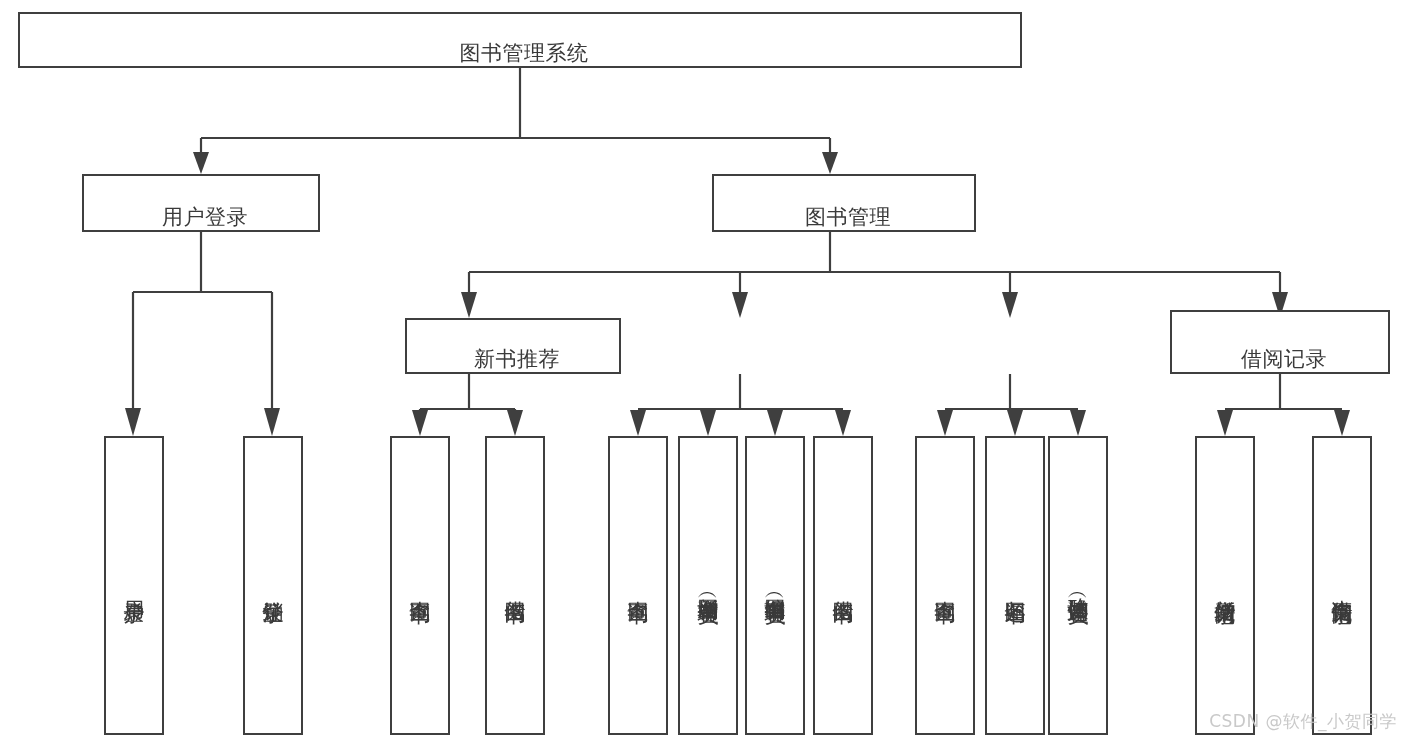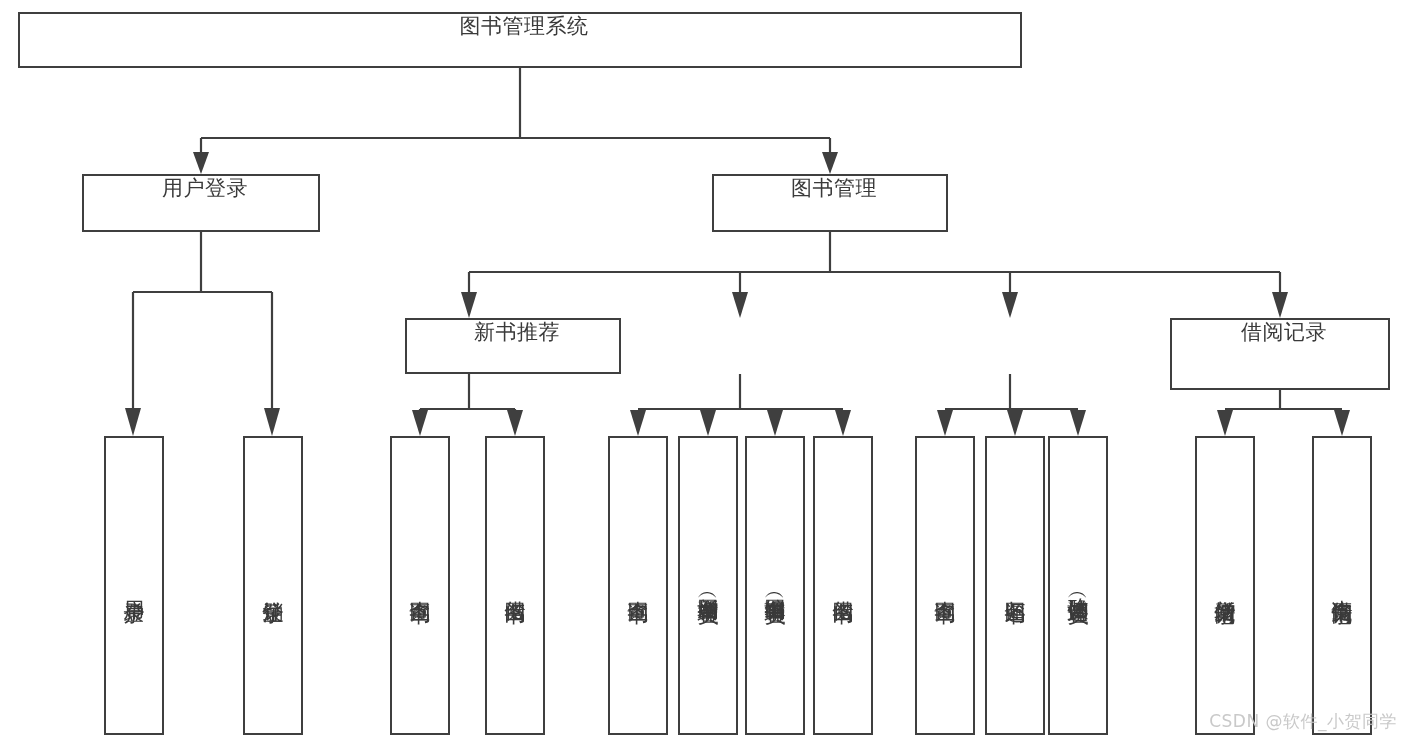--- a/index.html
+++ b/index.html
@@ -21,21 +21,21 @@
     top: 0;
     width: 1405px;
     height: 747px;
   }
   .node {
     position: absolute;
     box-sizing: border-box;
     border: 2px solid #3f3f3f;
     background: #ffffff;
     display: flex;
-    align-items: flex-start;
+    align-items: flex-end;
     justify-content: center;
     color: #3a3a3a;
     z-index: 2;
     padding-left: 8px;
   }
   .node-label {
     display: block;
     text-align: center;
     line-height: 1.18;
     white-space: nowrap;
@@ -148,31 +148,31 @@
   </svg>
 
   <div class="node horiz" style="left:18px; top:12px; width:1004px; height:56px;">
     <span class="node-label">图书管理系统</span>
   </div>
 
   <div class="node horiz" style="left:82px; top:174px; width:238px; height:58px;">
     <span class="node-label">用户登录</span>
   </div>
 
-  <div class="node horiz" style="left:712px; top:174px; width:236px; height:58px;">
+  <div class="node horiz" style="left:712px; top:174px; width:264px; height:58px;">
     <span class="node-label">图书管理</span>
   </div>
 
   <div class="node horiz" style="left:362px; top:318px; width:216px; height:56px;margin-left:43px;">
     <span class="node-label">新书推荐</span>
   </div>
 
 
 
-  <div class="node horiz" style="left:1170px; top:318px; width:220px; height:72px;">
+  <div class="node horiz" style="left:1170px; top:310px; width:220px; height:64px;">
     <span class="node-label">借阅记录</span>
   </div>
 
   <div class="node vert" style="left:104px; top:436px; width:60px; height:299px;">
     <span class="node-label">用户登录</span>
   </div>
 
   <div class="node vert" style="left:243px; top:436px; width:60px; height:299px;">
     <span class="node-label">注销登录</span>
   </div>

